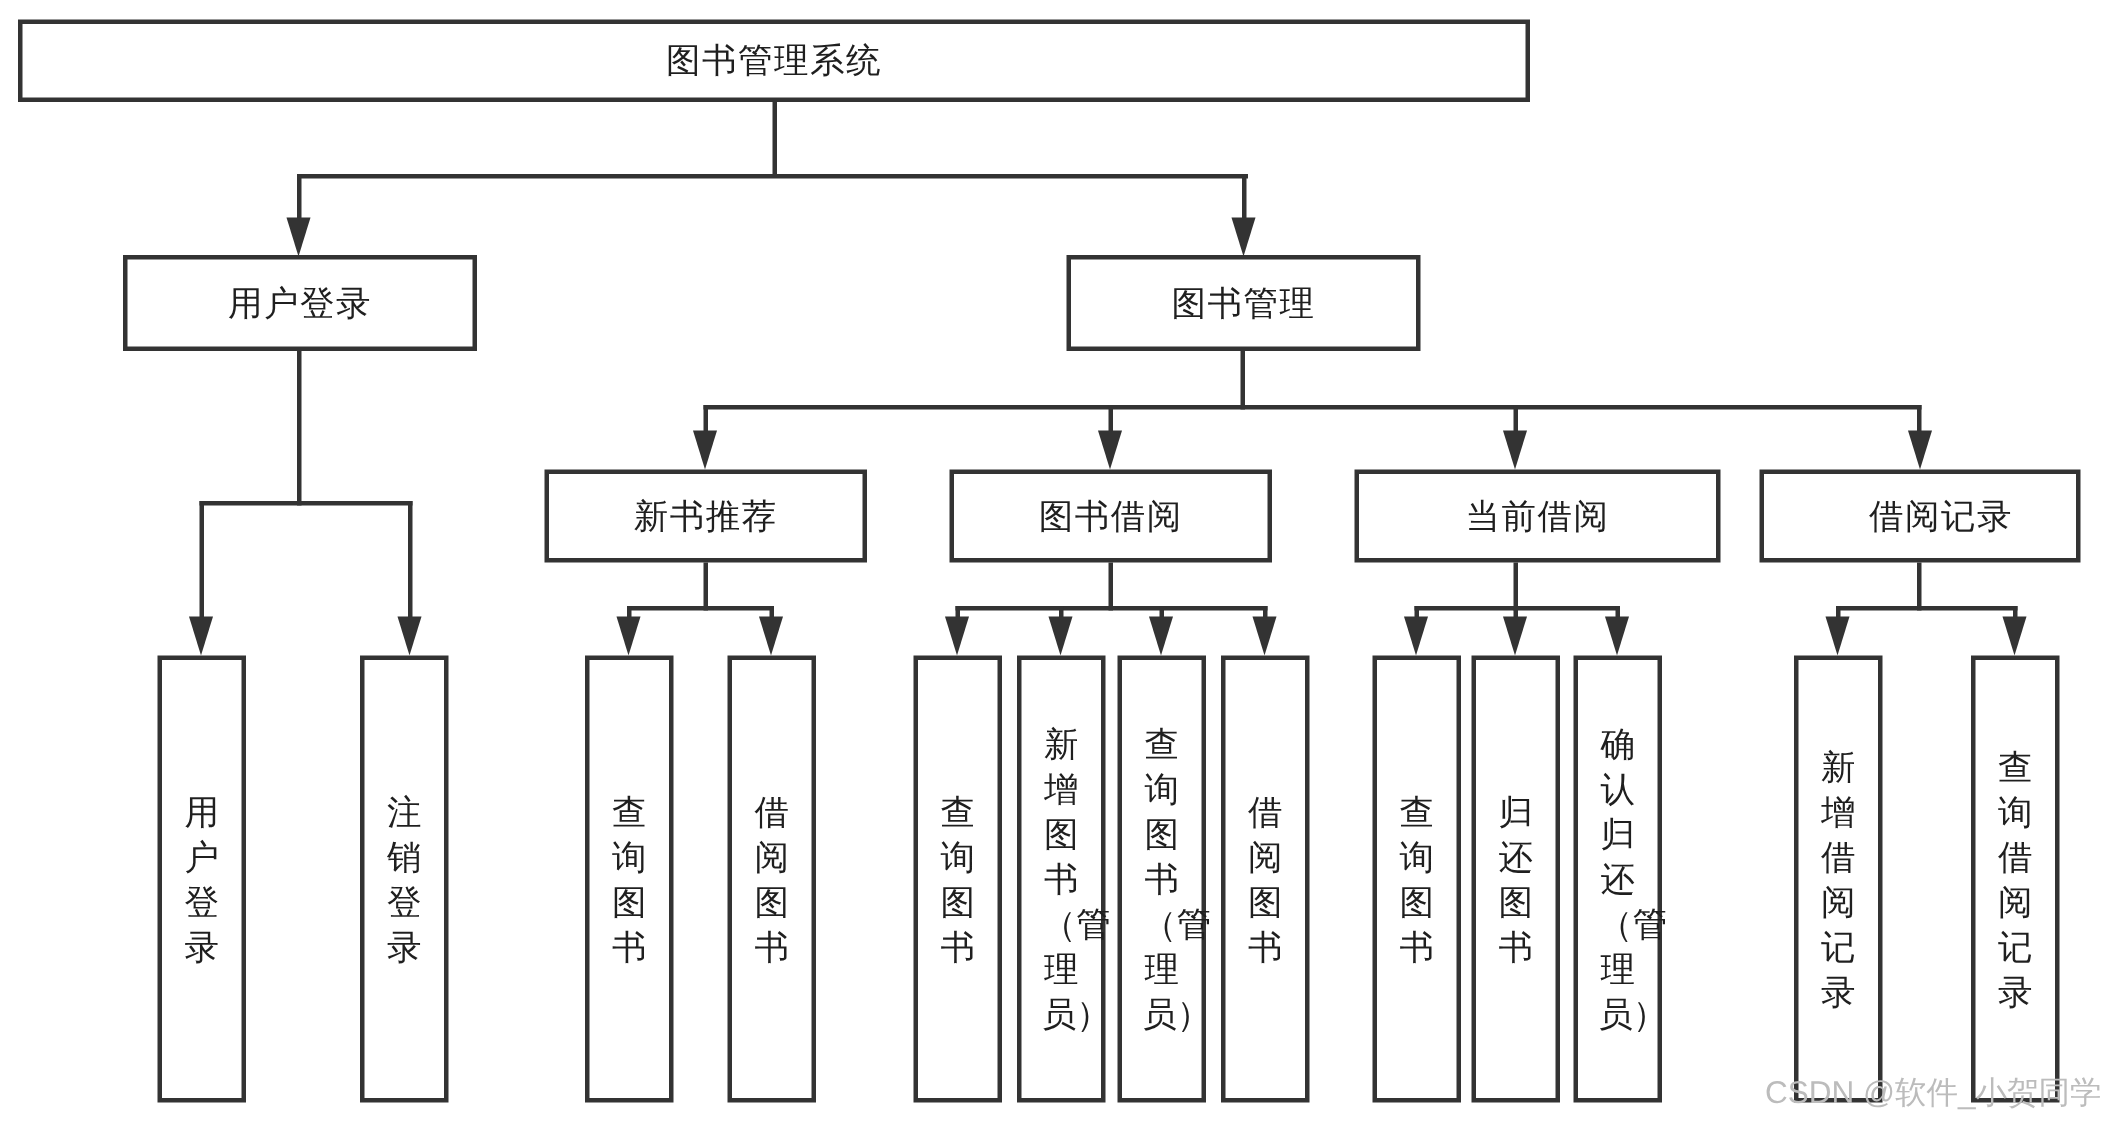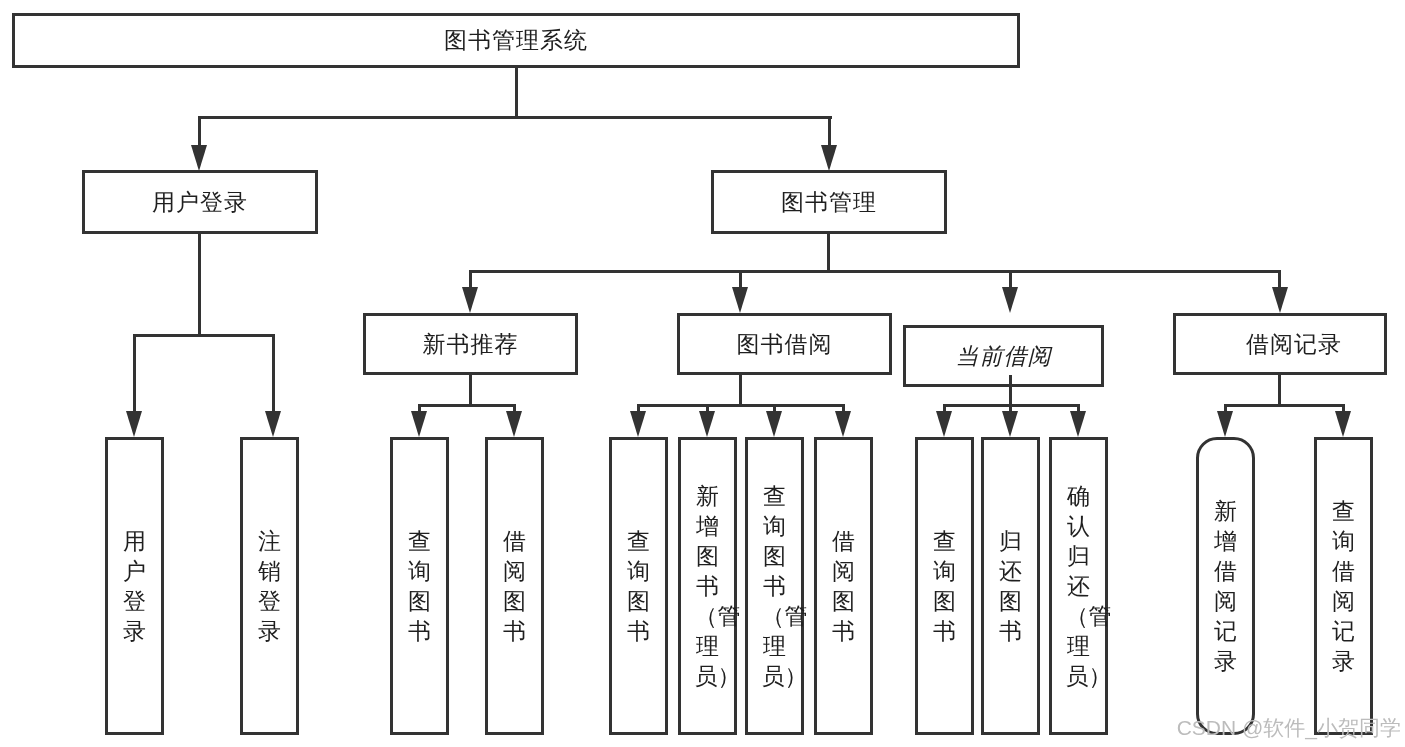--- a/index.html
+++ b/index.html
@@ -75,24 +75,24 @@
   <div class="box" style="left:82px; top:170px; width:236px; height:64px;">
     <span>用户登录</span>
   </div>
   <div class="box" style="left:711px; top:170px; width:236px; height:64px;">
     <span>图书管理</span>
   </div>
 
   <div class="box" style="left:363px; top:313px; width:215px; height:62px;">
     <span>新书推荐</span>
   </div>
-  <div class="box" style="left:633px; top:313px; width:215px; height:62px;margin-left:44px;">
+  <div class="box" style="left:633px; top:313px; width:215px; height:62px;">
     <span>图书借阅</span>
   </div>
-  <div class="box" style="left:903px; top:325px; width:201px; height:62px;font-style:italic;">
+  <div class="box" style="left:903px; top:313px; width:244px; height:62px;">
     <span>当前借阅</span>
   </div>
   <div class="box" style="left:1173px; top:313px; width:214px; height:62px;padding-left:28px;">
     <span>借阅记录</span>
   </div>
 
   <div class="box vbox" style="left:105px;">
     <span class="vtext">用户登录</span>
   </div>
   <div class="box vbox" style="left:240px;">
@@ -118,21 +118,21 @@
   </div>
   <div class="box vbox" style="left:915px;">
     <span class="vtext">查询图书</span>
   </div>
   <div class="box vbox" style="left:981px;">
     <span class="vtext">归还图书</span>
   </div>
   <div class="box vbox" style="left:1049px;justify-content:center;">
     <span class="vtext">确认归还（管理员）</span>
   </div>
-  <div class="box vbox" style="left:1196px;border-radius:21px;">
+  <div class="box vbox" style="left:1196px;">
     <span class="vtext">新增借阅记录</span>
   </div>
   <div class="box vbox" style="left:1314px;">
     <span class="vtext">查询借阅记录</span>
   </div>
 
   <div class="line" style="left:515px; top:68px; width:3px; height:50px;"></div>
   <div class="line" style="left:198px; top:116px; width:634px; height:3px;"></div>
   <div class="line" style="left:198px; top:116px; width:3px; height:32px;"></div>
   <div class="arrowhead" style="left:191px; top:145px;"></div>

